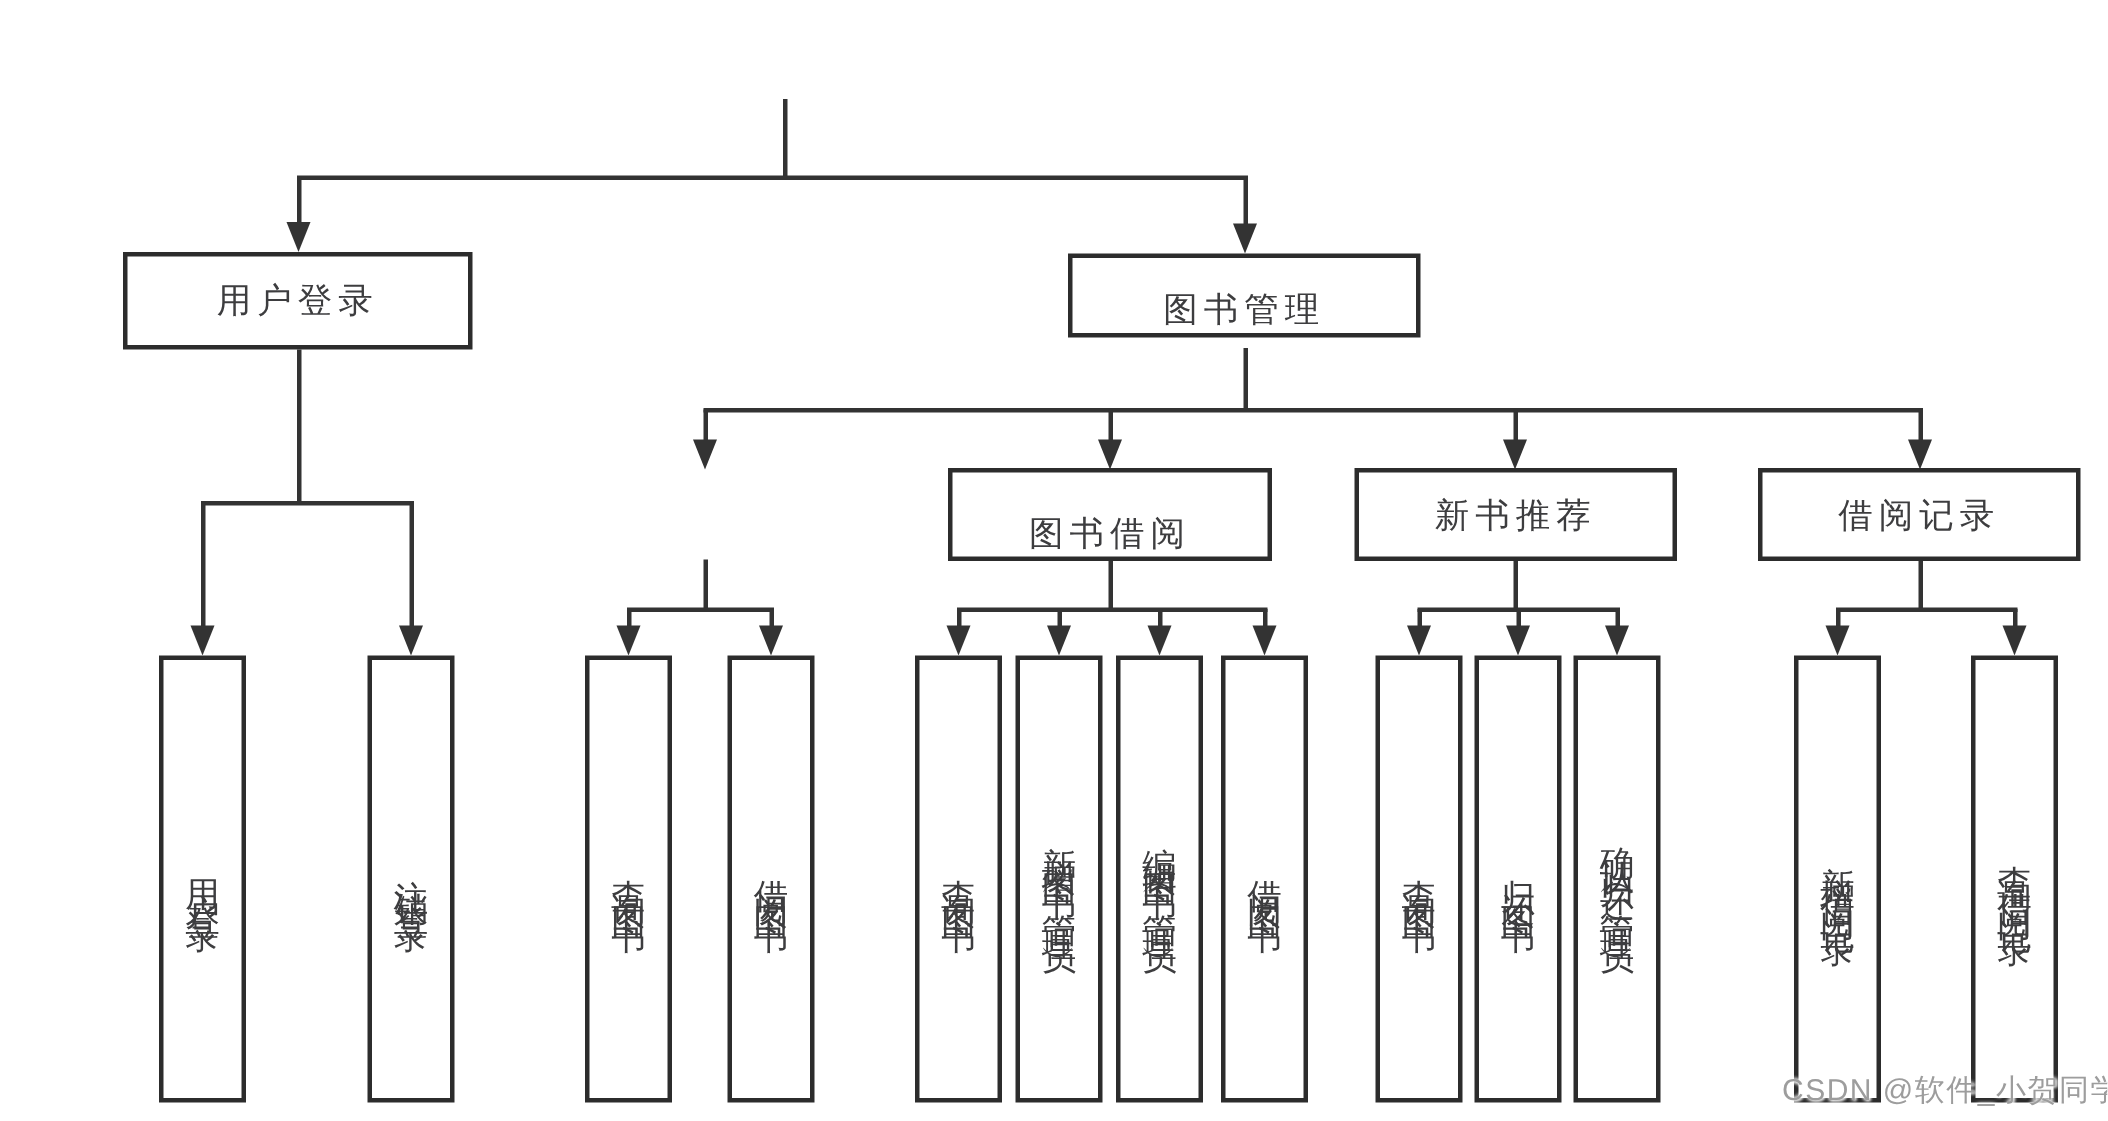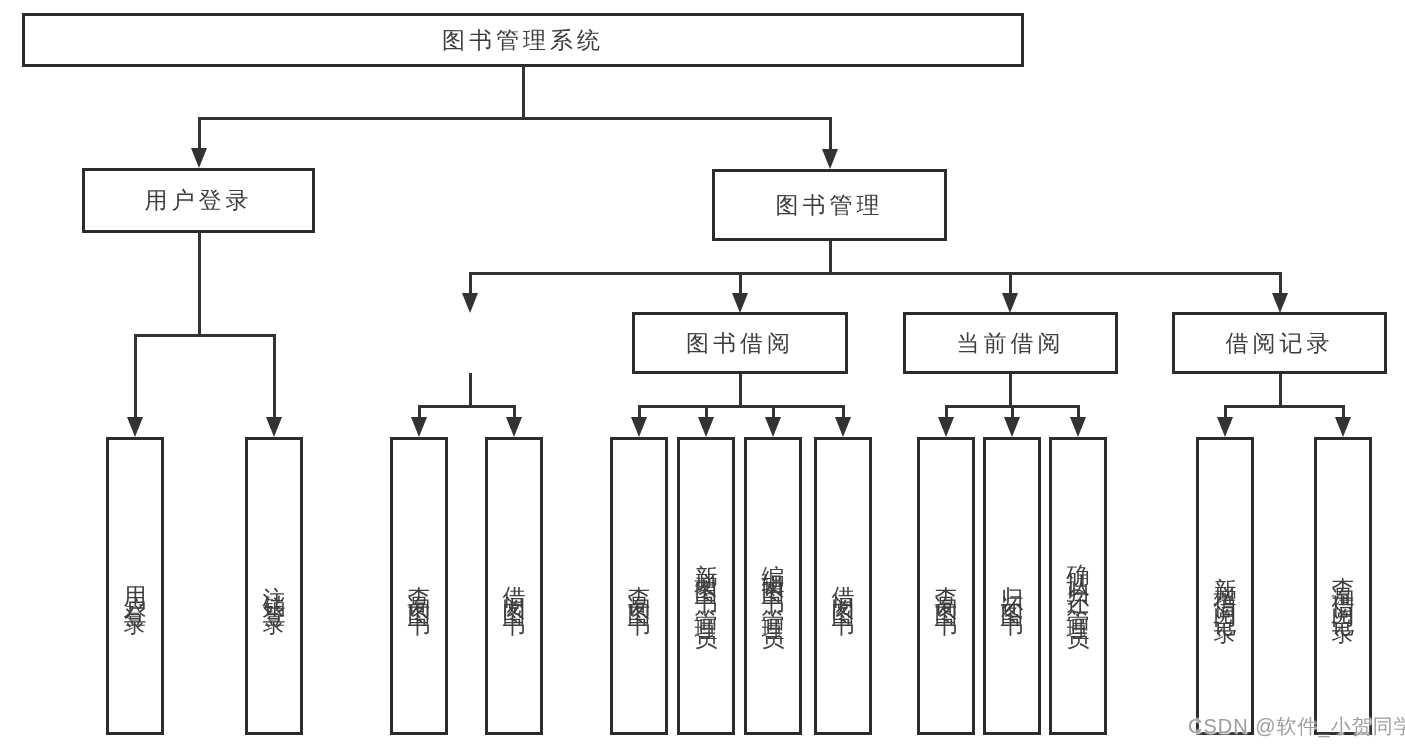--- a/index.html
+++ b/index.html
@@ -60,35 +60,32 @@
     white-space: nowrap;
     z-index: 6;
     text-shadow: 0 0 3px #fff, 0 0 3px #fff, 1px 1px 2px #fff;
   }
 </style>
 </head>
 <body>
 
 <div class="canvas">
 
-  <div class="node" style="left:22px; top:13px; width:1002px; height:54px;">
-    <span>图书管理系统</span>
-  </div>
 
   <div class="vl" style="left:522px; top:66px; height:53px;"></div>
   <div class="hl" style="left:198px; top:117px; width:634px;"></div>
   <div class="vl" style="left:198px; top:118px; height:31px;"></div>
   <div class="ah" style="left:191px; top:148px;"></div>
   <div class="vl" style="left:829px; top:118px; height:32px;"></div>
   <div class="ah" style="left:822px; top:149px;"></div>
 
   <div class="node" style="left:82px; top:168px; width:233px; height:65px;">
     <span>用户登录</span>
   </div>
-  <div class="node" style="left:712px; top:169px; width:235px; height:72px;">
+  <div class="node" style="left:712px; top:169px; width:235px; height:56px;align-items:flex-end;">
     <span>图书管理</span>
   </div>
 
   <div class="vl" style="left:198px; top:232px; height:104px;"></div>
   <div class="hl" style="left:134px; top:334px; width:142px;"></div>
   <div class="vl" style="left:134px; top:335px; height:83px;"></div>
   <div class="ah" style="left:127px; top:417px;"></div>
   <div class="vl" style="left:273px; top:335px; height:83px;"></div>
   <div class="ah" style="left:266px; top:417px;"></div>
 
@@ -96,25 +93,25 @@
   <div class="hl" style="left:469px; top:272px; width:813px;"></div>
   <div class="vl" style="left:469px; top:273px; height:21px;"></div>
   <div class="ah" style="left:462px; top:293px;"></div>
   <div class="vl" style="left:739px; top:273px; height:21px;"></div>
   <div class="ah" style="left:732px; top:293px;"></div>
   <div class="vl" style="left:1009px; top:273px; height:21px;"></div>
   <div class="ah" style="left:1002px; top:293px;"></div>
   <div class="vl" style="left:1279px; top:273px; height:21px;"></div>
   <div class="ah" style="left:1272px; top:293px;"></div>
 
-  <div class="node" style="left:632px; top:312px; width:216px; height:62px;">
+  <div class="node" style="left:632px; top:312px; width:216px; height:62px;align-items:flex-end;">
     <span>图书借阅</span>
   </div>
   <div class="node" style="left:903px; top:312px; width:215px; height:62px;">
-    <span>当前借阅</span>
+    <span>新书推荐</span>
   </div>
   <div class="node" style="left:1172px; top:312px; width:215px; height:62px;">
     <span>借阅记录</span>
   </div>
 
   <div class="vl" style="left:469px; top:373px; height:34px;"></div>
   <div class="hl" style="left:418px; top:405px; width:98px;"></div>
   <div class="vl" style="left:418px; top:406px; height:12px;"></div>
   <div class="ah" style="left:411px; top:417px;"></div>
   <div class="vl" style="left:513px; top:406px; height:12px;"></div>

